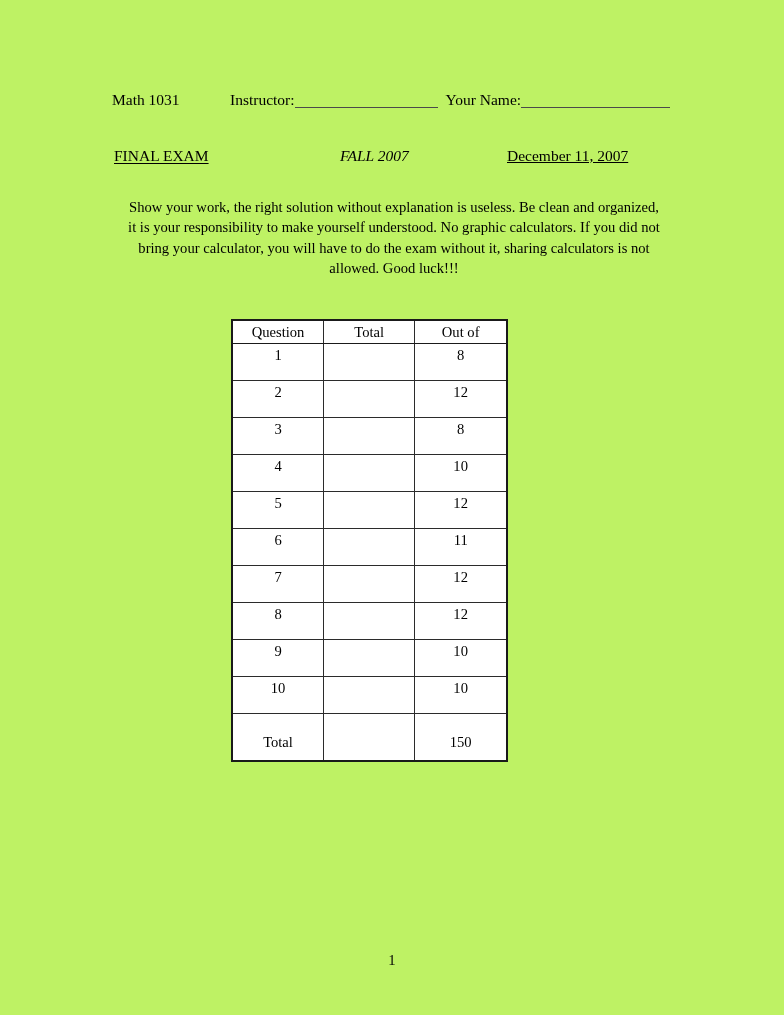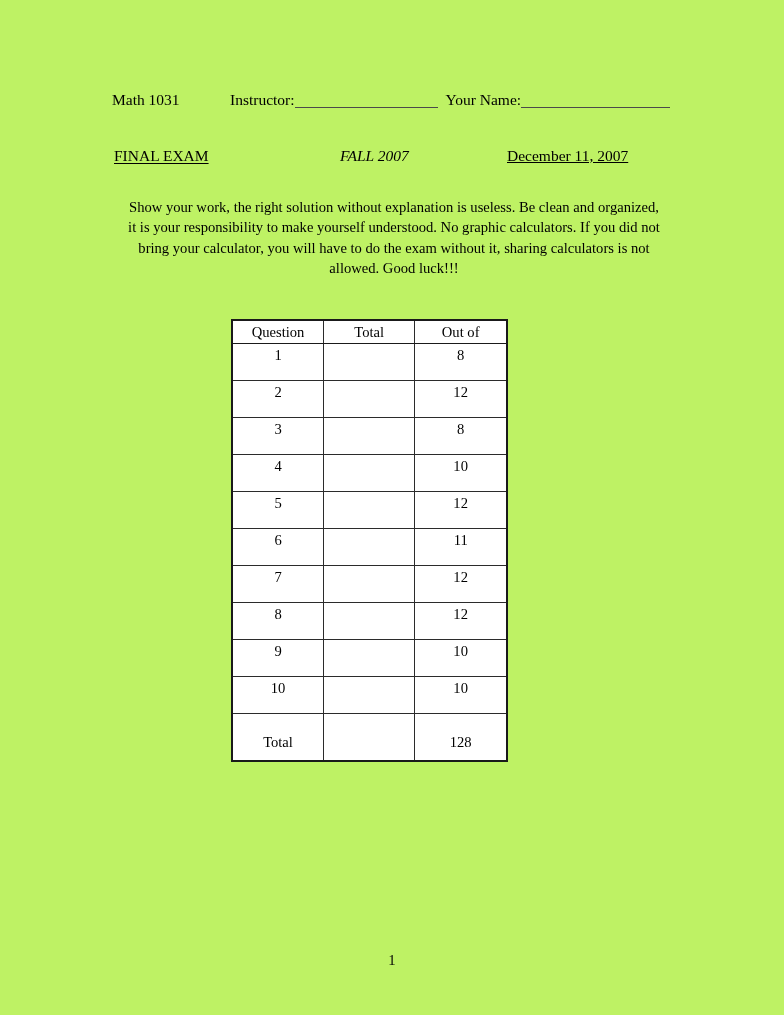--- a/index.html
+++ b/index.html
@@ -220,20 +220,20 @@
         <td>10</td>
       </tr>
       <tr>
         <td>10</td>
         <td></td>
         <td>10</td>
       </tr>
       <tr class="total-row">
         <td>Total</td>
         <td></td>
-        <td>128</td>
+        <td>150</td>
       </tr>
     </tbody>
   </table>
 
   <div class="page-number">1</div>
 
 </div>
 
 </body></html>

